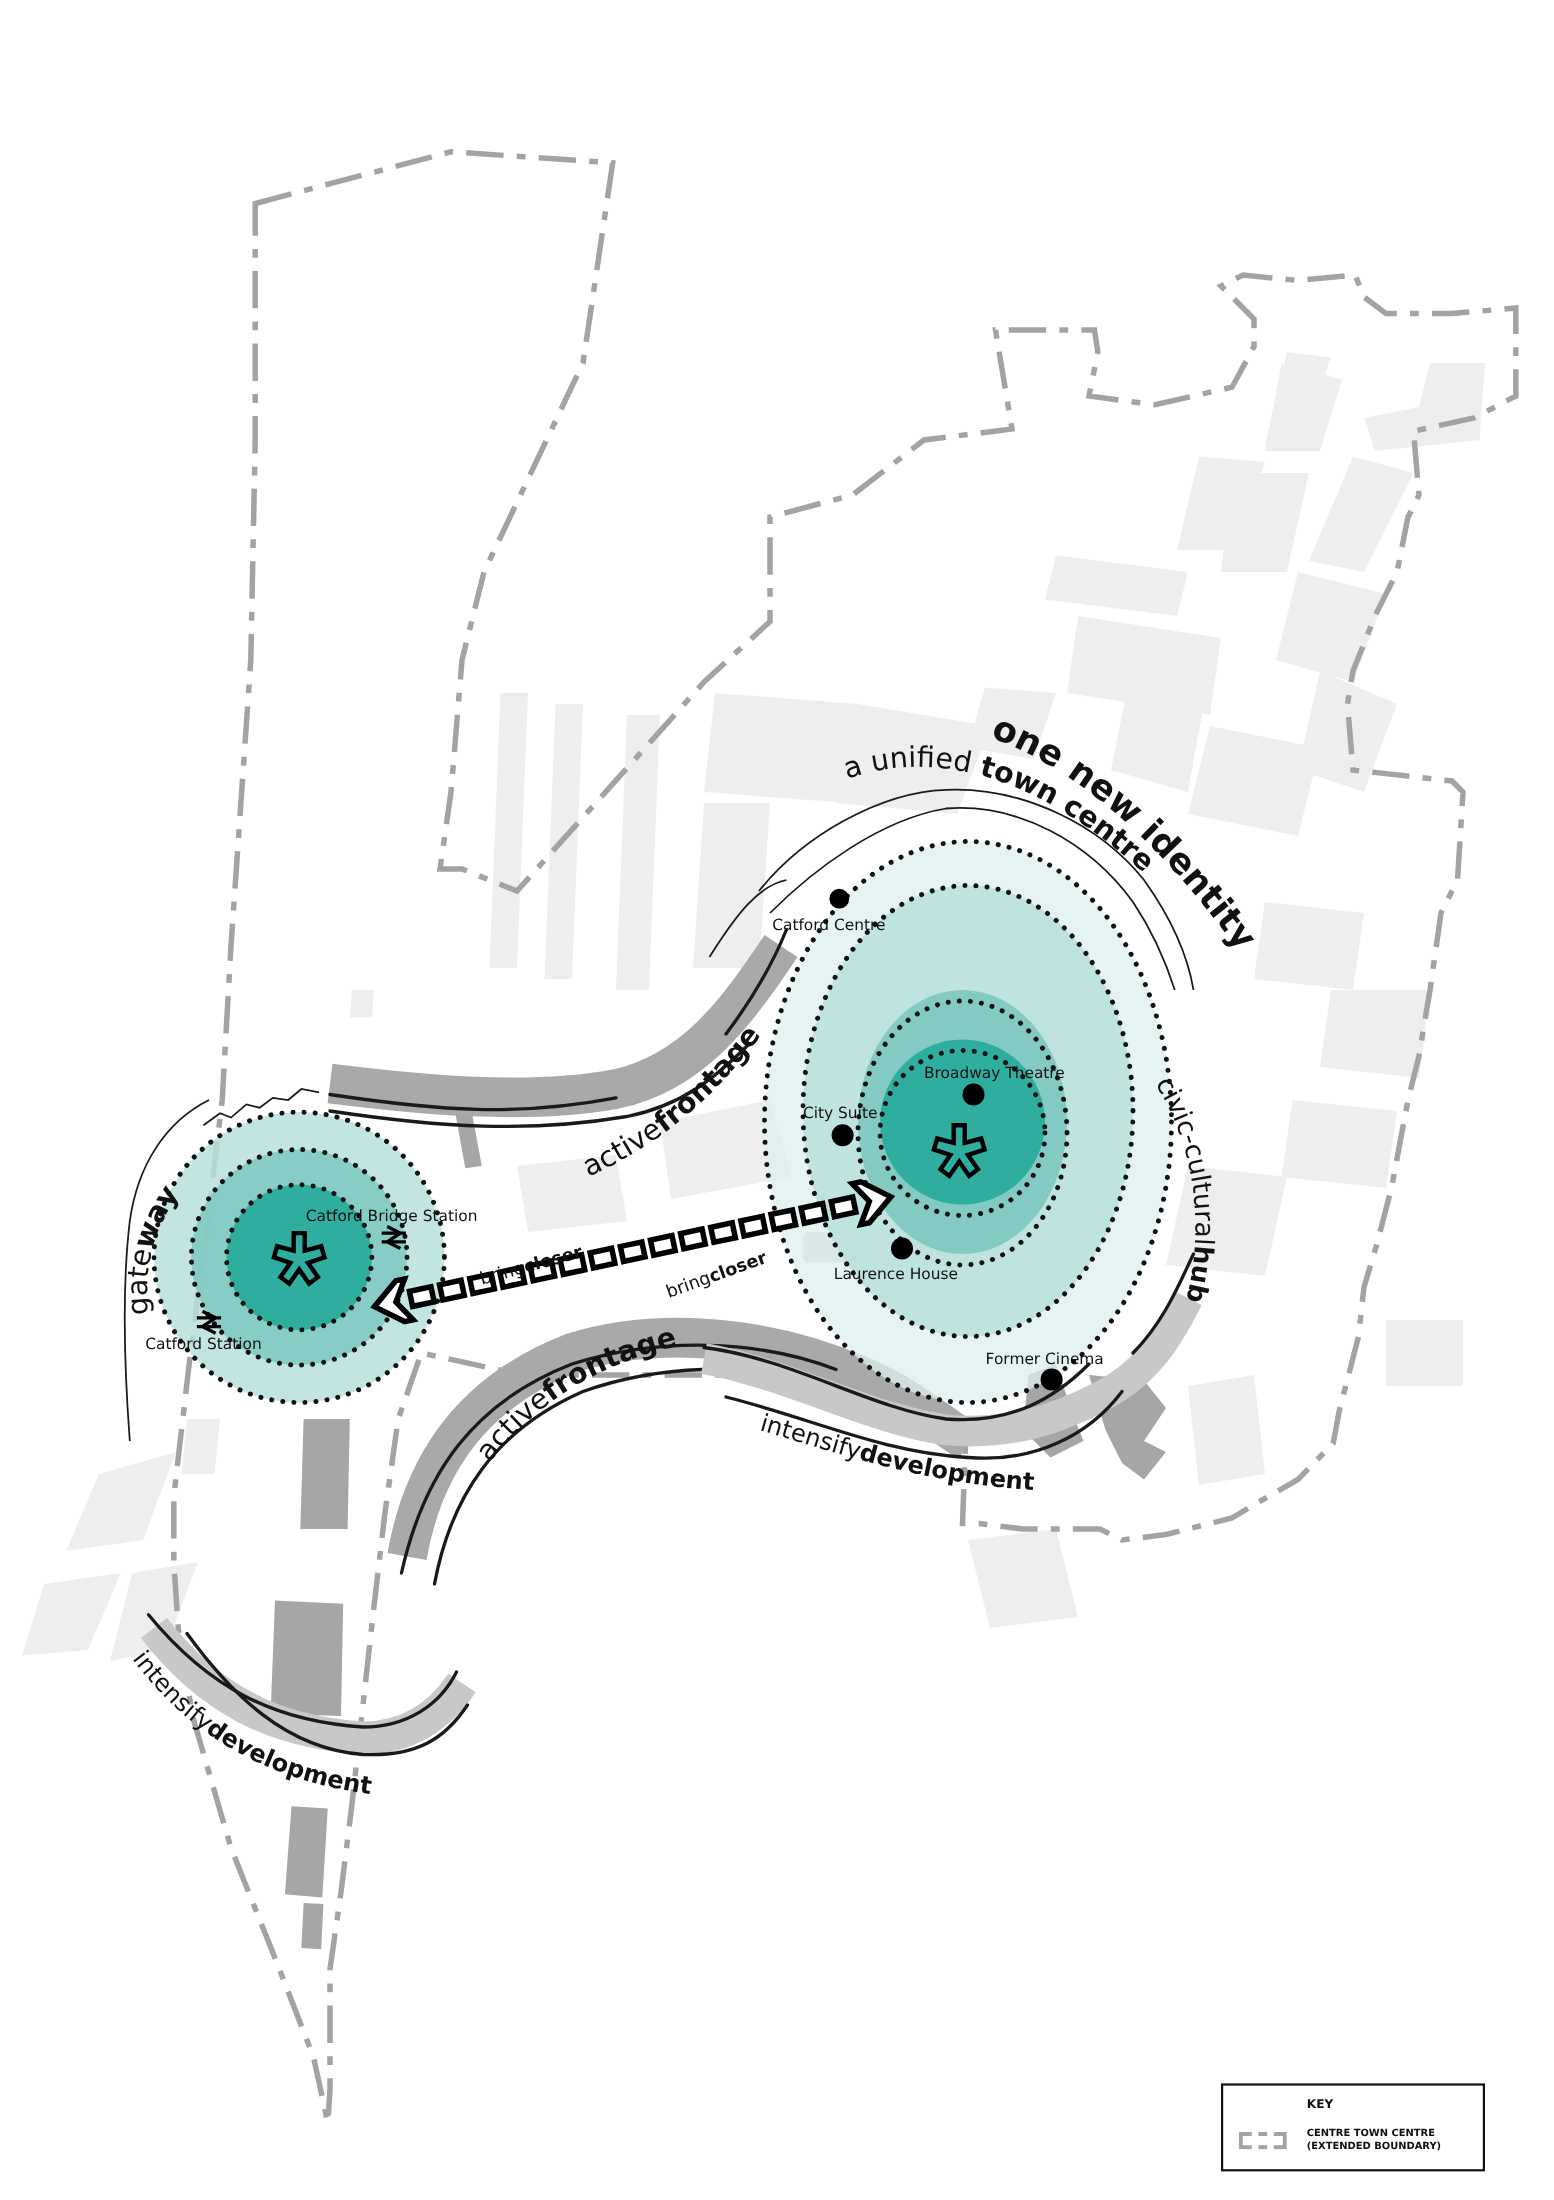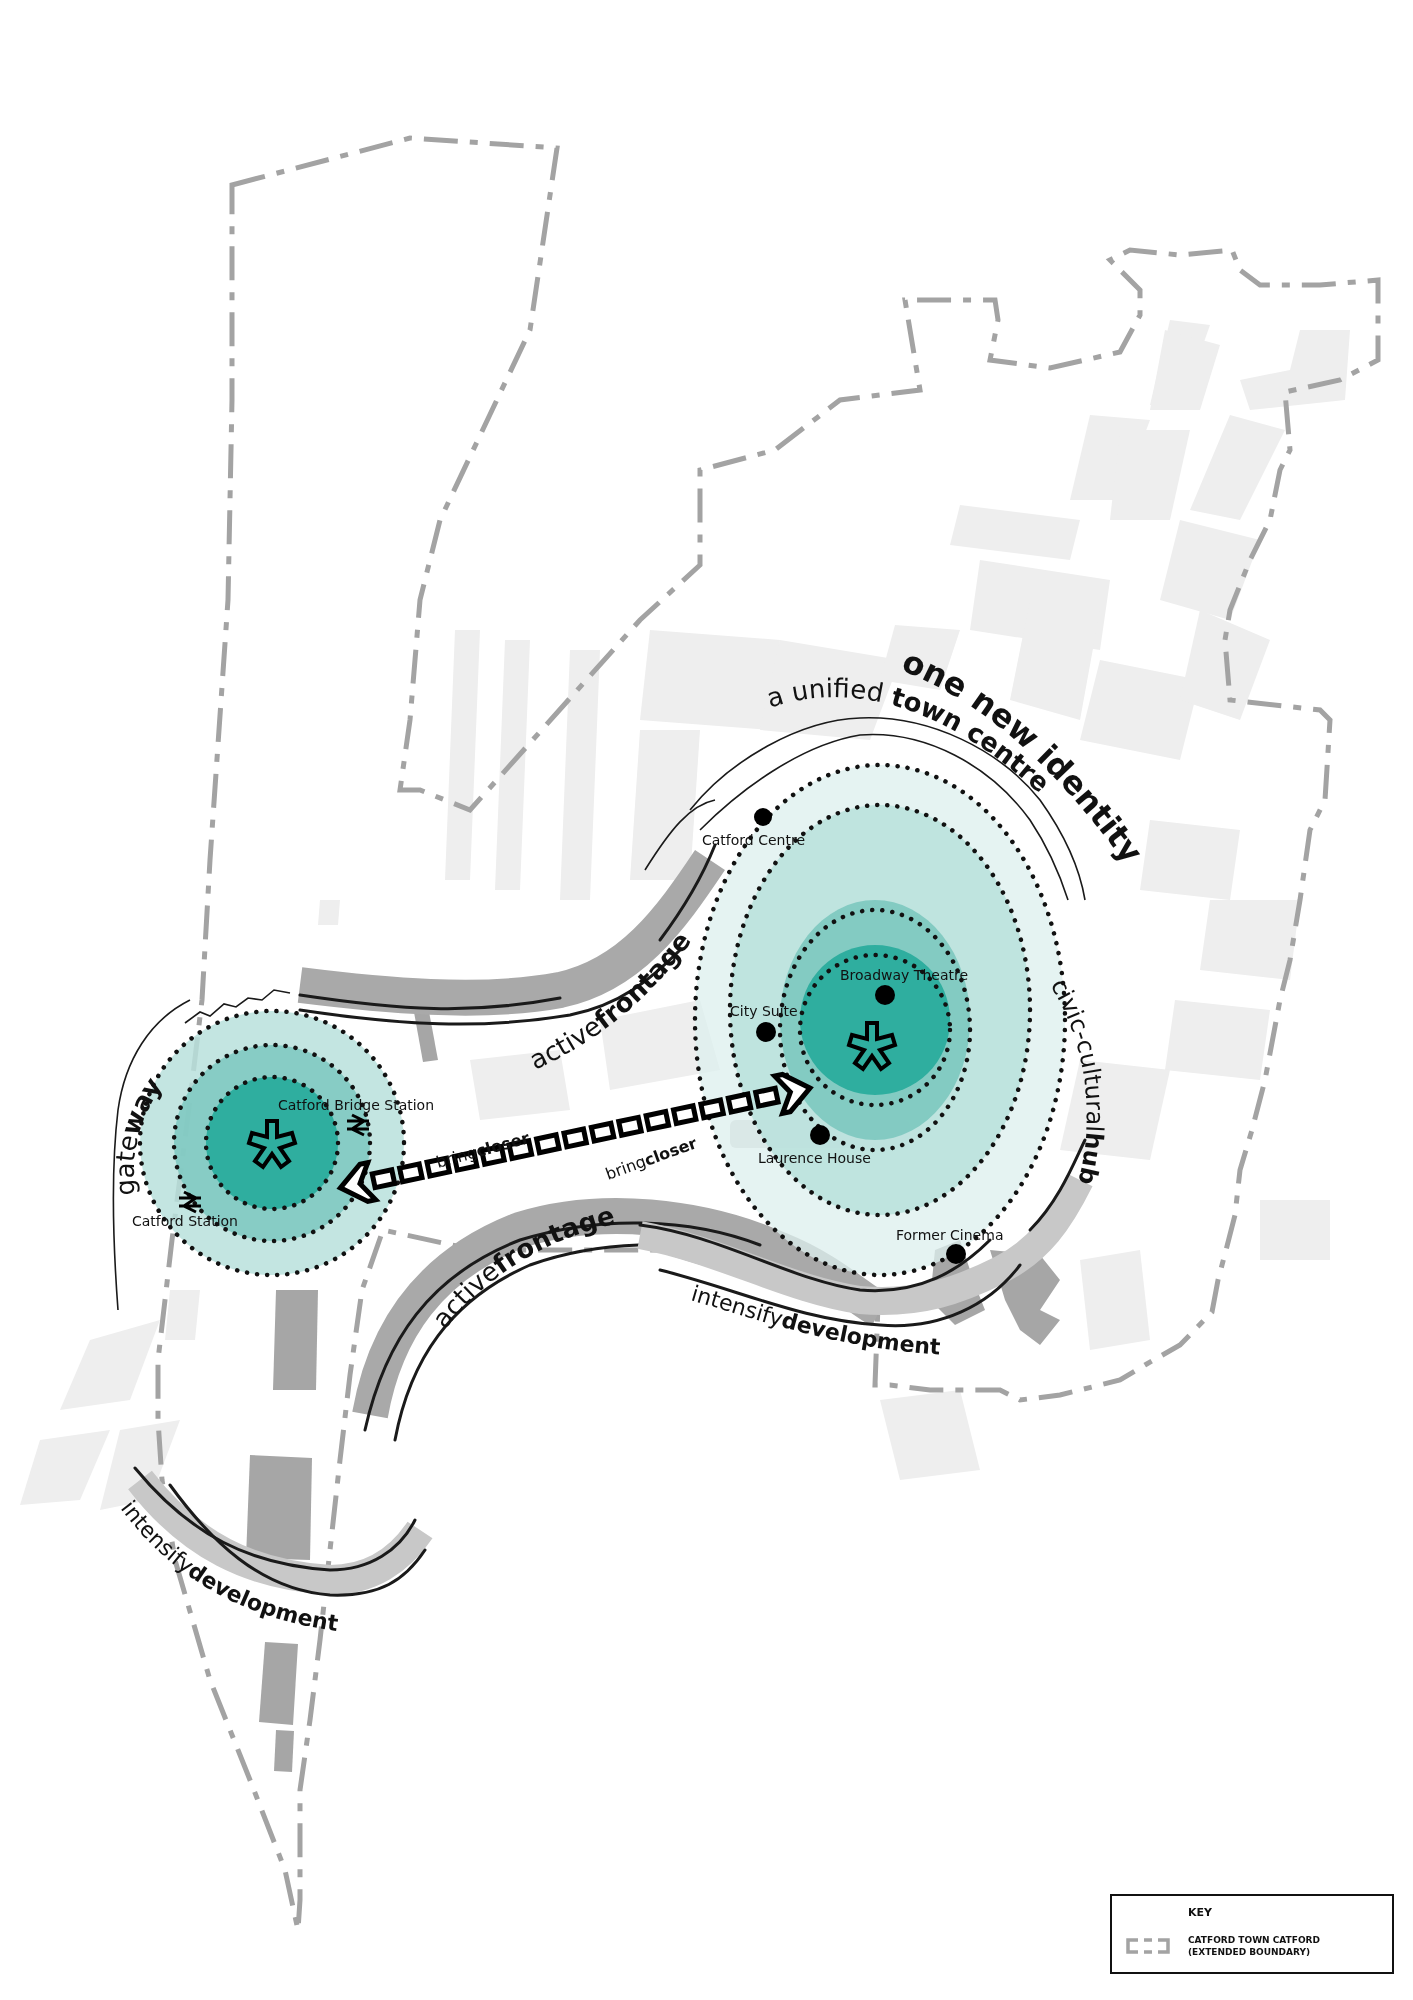--- a/index.html
+++ b/index.html
@@ -13,21 +13,21 @@
   .band-hatch { fill:none; stroke:#c8c8c8; stroke-linecap:butt; }
   .edge { fill:none; stroke:#1a1a1a; stroke-width:3; stroke-linecap:round; }
   .edge-thin { fill:none; stroke:#1a1a1a; stroke-width:1.6; }
   .lbl { font-family:"DejaVu Sans", sans-serif; fill:#111; }
   .poi-dot { fill:#000; }
   .poi-label { font-family:"DejaVu Sans", sans-serif; font-size:14px; fill:#111; }
   .theme-light { font-weight:normal; }
   .theme-bold { font-weight:bold; }
   .hub-star { fill:none; stroke:#000; stroke-width:4; }
   .arrow-box { fill:#fff; stroke:#000; stroke-width:5; }
-  .key-box { position:absolute; left:1110px; top:1894px; width:284px; height:80px; border:2.5px solid #111; background:#fff; box-sizing:border-box; }
+  .key-box { position:absolute; left:1110px; top:1894px; width:240px; height:80px; border:2.5px solid #111; background:#fff; box-sizing:border-box; }
   .key-title { position:absolute; left:76px; top:10px; font-family:"DejaVu Sans", sans-serif; font-weight:bold; font-size:11px; color:#111; }
   .key-swatch { position:absolute; left:14px; top:42px; width:44px; height:16px; }
   .key-label { position:absolute; left:76px; top:38px; font-family:"DejaVu Sans", sans-serif; font-weight:bold; font-size:9px; line-height:12px; color:#111; }
 </style>
 </head>
 <body>
 
 <svg id="map" viewBox="0 0 1413 2000" xmlns="http://www.w3.org/2000/svg">
   <defs>
     <path id="p-identity" d="M900,670 C980,700 1050,760 1130,870"></path>
@@ -238,16 +238,16 @@
 </svg>
 
 <div class="key-box">
   <div class="key-title">KEY</div>
   <svg class="key-swatch" viewBox="0 0 44 16">
     <path d="M12,2 L2,2 L2,14 L12,14" stroke="#a3a3a3" stroke-width="3.5" fill="none"></path>
     <path d="M32,2 L42,2 L42,14 L32,14" stroke="#a3a3a3" stroke-width="3.5" fill="none"></path>
     <path d="M18,2 L26,2 M18,14 L26,14" stroke="#a3a3a3" stroke-width="3.5"></path>
   </svg>
   <div class="key-label">
-    <div>CATFORD TOWN CATFORD</div>
+    <div>CENTRE TOWN CENTRE</div>
     <div>(EXTENDED BOUNDARY)</div>
   </div>
 </div>
 
 </body></html>

